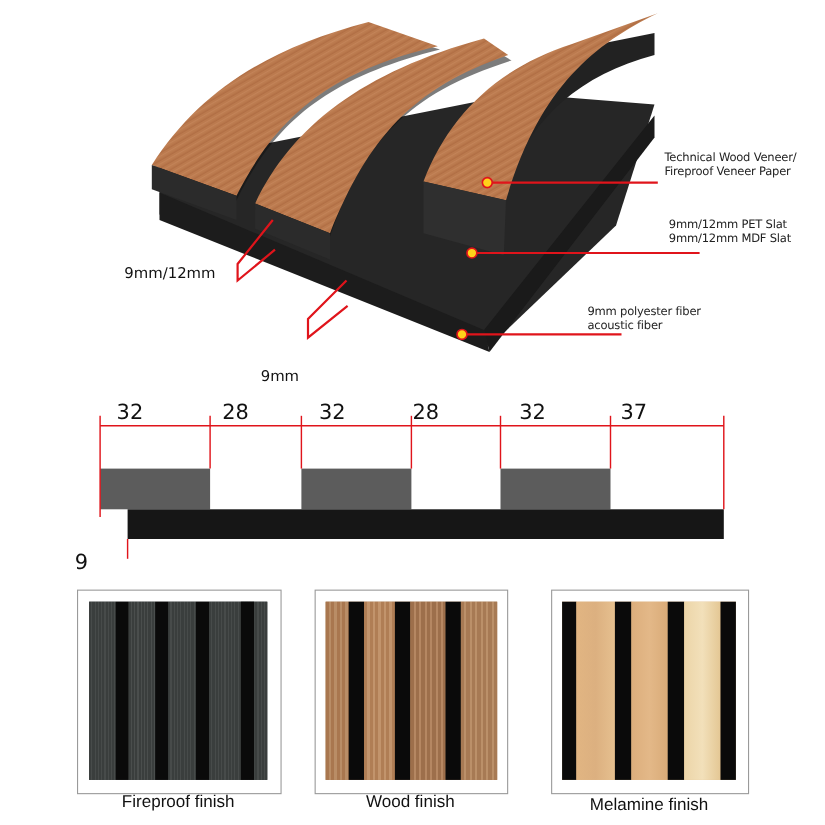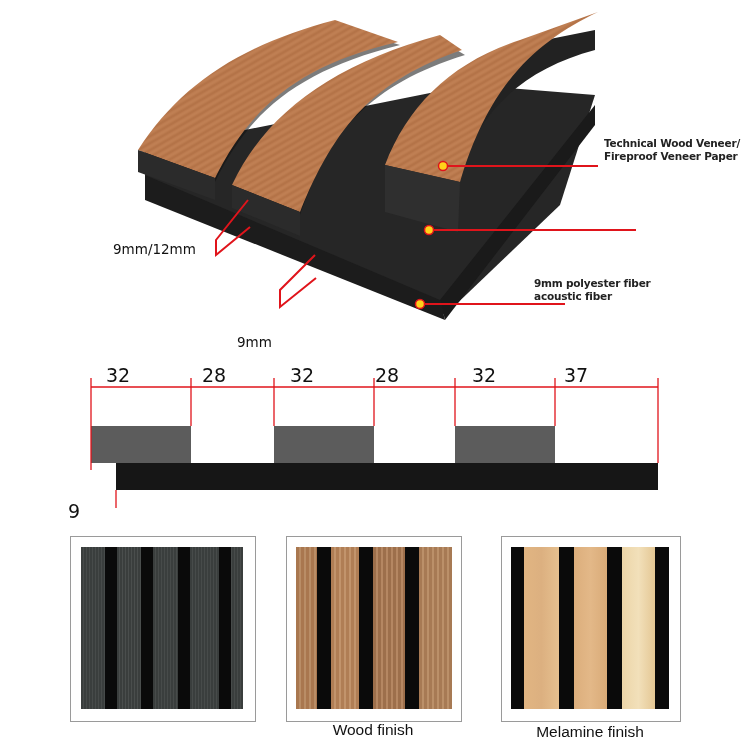--- a/index.html
+++ b/index.html
@@ -1,19 +1,19 @@
 <!DOCTYPE html>
 <html><head>
 <meta charset="utf-8">
 <style>
   html,body{margin:0;padding:0;background:#fff;}
   body{width:750px;height:750px;position:relative;overflow:hidden;font-family:"Liberation Sans",sans-serif;color:#111;}
   .abs{position:absolute;}
   svg{position:absolute;left:0;top:0;}
-  .callout-text{position:absolute;font-family:"DejaVu Sans",sans-serif;font-weight:bold;font-size:10.5px;line-height:13px;color:#222;letter-spacing:-0.2px;}
+  .callout-text{position:absolute;font-family:"DejaVu Sans",sans-serif;font-weight:normal;font-size:10.5px;line-height:13px;color:#222;letter-spacing:-0.2px;}
   .dim-label{position:absolute;font-family:"DejaVu Sans",sans-serif;font-size:13.5px;color:#111;}
   .width-label{position:absolute;font-family:"DejaVu Sans",sans-serif;font-size:19px;color:#111;text-align:left;width:70px;}
   .finish-card{position:absolute;border:1px solid #9a9a9a;background:#fff;}
   .finish-swatch{position:absolute;}
   .finish-label{position:absolute;font-family:"Liberation Sans",sans-serif;font-size:15.5px;color:#111;text-align:center;}
   .stripe{position:absolute;top:0;bottom:0;}
 </style>
 </head>
 <body>
 
@@ -69,20 +69,24 @@
     <g>
       <line x1="420" y1="304" x2="565" y2="304" stroke="#e0141b" stroke-width="2"></line>
       <circle cx="420" cy="304" r="4.5" fill="#ffd21a" stroke="#e0141b" stroke-width="1.5"></circle>
     </g>
   </svg>
 
   <div class="callout-text" style="left:604px;top:137px;">
     <div>Technical Wood Veneer/</div>
     <div>Fireproof Veneer Paper</div>
   </div>
+  <div class="callout-text" style="left:608px;top:198px;">
+    <div>9mm/12mm PET Slat</div>
+    <div>9mm/12mm MDF Slat</div>
+  </div>
   <div class="callout-text" style="left:534px;top:277px;">
     <div>9mm polyester fiber</div>
     <div>acoustic fiber</div>
   </div>
 
   <div class="dim-label" style="left:113px;top:241px;">9mm/12mm</div>
   <div class="dim-label" style="left:237px;top:294px;margin-top:40px;">9mm</div>
 </div>
 
 <div class="abs" style="left:0;top:350px;width:750px;height:180px;">
@@ -122,20 +126,21 @@
       <div class="stripe" style="left:24px;width:12px;background:#0a0a0a;"></div>
       <div class="stripe" style="left:60px;width:12px;background:#0a0a0a;"></div>
       <div class="stripe" style="left:97px;width:12px;background:#0a0a0a;"></div>
       <div class="stripe" style="left:0;width:24px;background:repeating-linear-gradient(90deg,#3a3e3d 0 2px,#474b4a 2px 3px);"></div>
       <div class="stripe" style="left:36px;width:24px;background:repeating-linear-gradient(90deg,#3a3e3d 0 2px,#4a4e4d 2px 3px);"></div>
       <div class="stripe" style="left:72px;width:25px;background:repeating-linear-gradient(90deg,#3a3e3d 0 2px,#474b4a 2px 3px);"></div>
       <div class="stripe" style="left:109px;width:53px;background:repeating-linear-gradient(90deg,#3a3e3d 0 2px,#474b4a 2px 3px);"></div>
       <div class="stripe" style="left:138px;width:12px;background:#0a0a0a;"></div>
     </div>
   </div>
+  <div class="finish-label" style="left:70px;top:186px;width:184px;">Fireproof finish</div>
 
   <div class="finish-card" style="left:286px;top:1px;width:174px;height:184px;">
     <div class="finish-swatch" style="left:9px;top:10px;width:156px;height:162px;background:#a57a55;">
       <div class="stripe" style="left:0;width:21px;background:repeating-linear-gradient(90deg,#a9774f 0 3px,#b98d66 3px 5px);"></div>
       <div class="stripe" style="left:21px;width:14px;background:#0a0a0a;"></div>
       <div class="stripe" style="left:35px;width:28px;background:repeating-linear-gradient(90deg,#b07e55 0 3px,#c2946c 3px 5px);"></div>
       <div class="stripe" style="left:63px;width:14px;background:#0a0a0a;"></div>
       <div class="stripe" style="left:77px;width:32px;background:repeating-linear-gradient(90deg,#9d6f4b 0 3px,#b58762 3px 5px);"></div>
       <div class="stripe" style="left:109px;width:14px;background:#0a0a0a;"></div>
       <div class="stripe" style="left:123px;width:33px;background:repeating-linear-gradient(90deg,#a77a54 0 3px,#bb9069 3px 5px);"></div>

